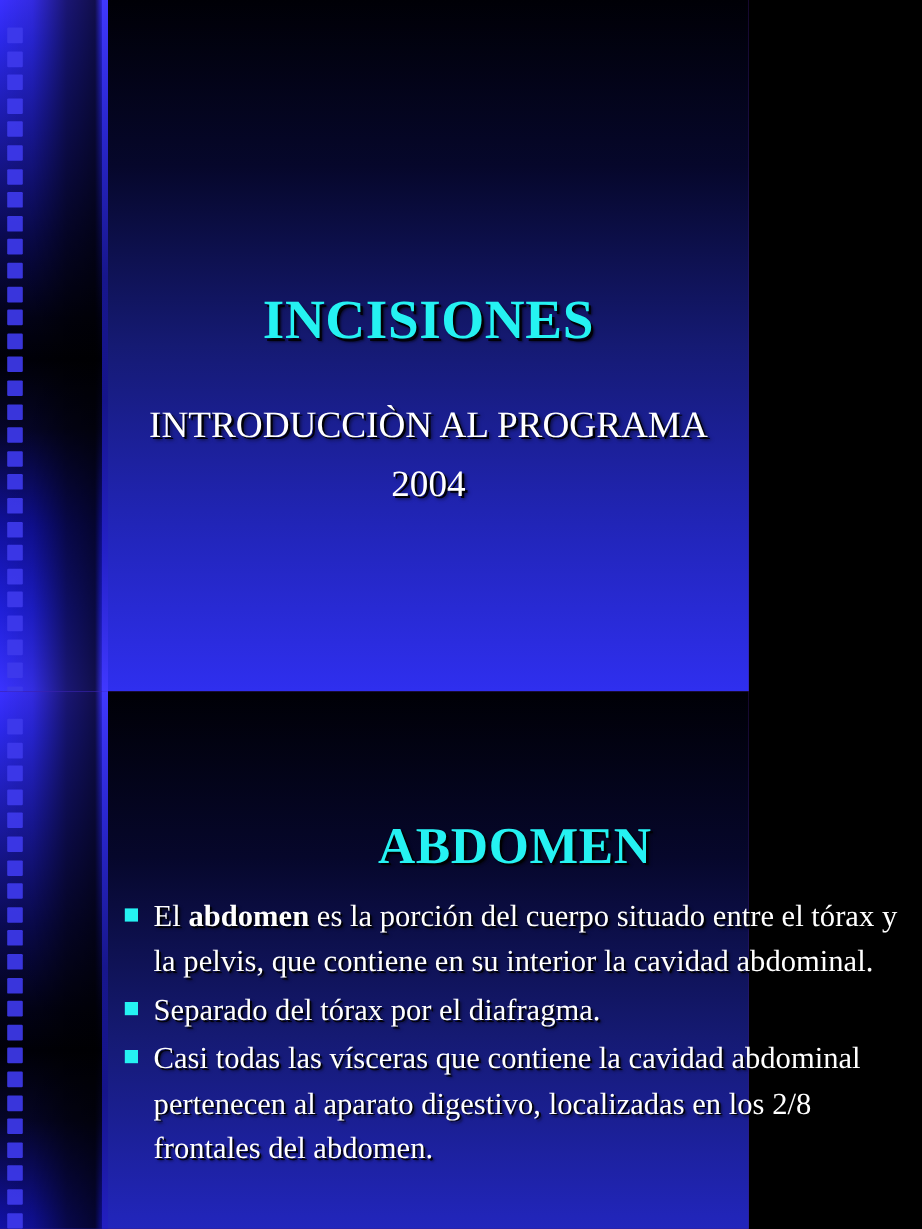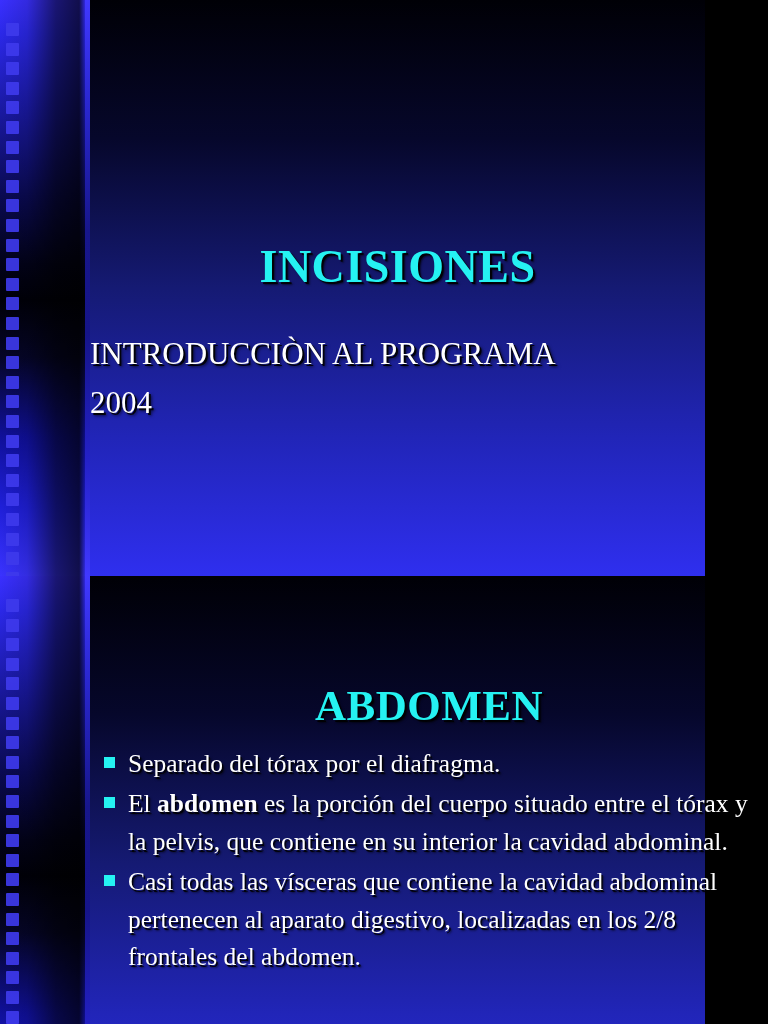--- a/index.html
+++ b/index.html
@@ -17,21 +17,21 @@
 
   .deck {
     position: relative;
     width: 768px;
     height: 1024px;
   }
 
   
   .slide {
     position: relative;
-    width: 705px;
+    width: 624px;
     height: 576px;
     overflow: hidden;
     background: #4c1d95;
   }
   .slide.slide-2 {
     height: 448px; 
   }
 
   
   .slide-bg {
@@ -129,20 +129,21 @@
     letter-spacing: 0.5px;
     color: #25f2f2;
     text-shadow: 2px 2px 0 rgba(0,0,0,0.85), 3px 3px 2px rgba(0,0,0,0.55);
     white-space: nowrap;
   }
   .subtitle {
     position: absolute;
     left: 90px;
     right: 0;
     top: 330px;
+    text-align: center;
     color: #ffffff;
     font-size: 31px;
     line-height: 1.58;
     text-shadow: 2px 2px 0 rgba(0,0,0,0.9), 3px 3px 3px rgba(0,0,0,0.6);
   }
   .subtitle div { white-space: nowrap; }
 
   
   .slide2-title {
     position: absolute;
@@ -265,25 +266,25 @@
         </div>
       <div class="sidebar-edge"></div>
     </div>
   </section>
 
   <h2 class="slide2-title">ABDOMEN</h2>
 
   <div class="bullets">
       <div class="bullet-row">
         <span class="bullet-mark"></span>
-        <div class="bullet-text">Separado del tórax por el diafragma.</div>
+        <div class="bullet-text">El <b>abdomen</b> es la porción del cuerpo situado entre el tórax y la pelvis, que contiene en su interior la cavidad abdominal.</div>
       </div>
       <div class="bullet-row">
         <span class="bullet-mark"></span>
-        <div class="bullet-text">El <b>abdomen</b> es la porción del cuerpo situado entre el tórax y la pelvis, que contiene en su interior la cavidad abdominal.</div>
+        <div class="bullet-text">Separado del tórax por el diafragma.</div>
       </div>
       <div class="bullet-row">
         <span class="bullet-mark"></span>
         <div class="bullet-text">Casi todas las vísceras que contiene la cavidad abdominal pertenecen al aparato digestivo, localizadas en los 2/8 frontales del abdomen.</div>
       </div>
     </div>
 
 </div>
 
 </body></html>

